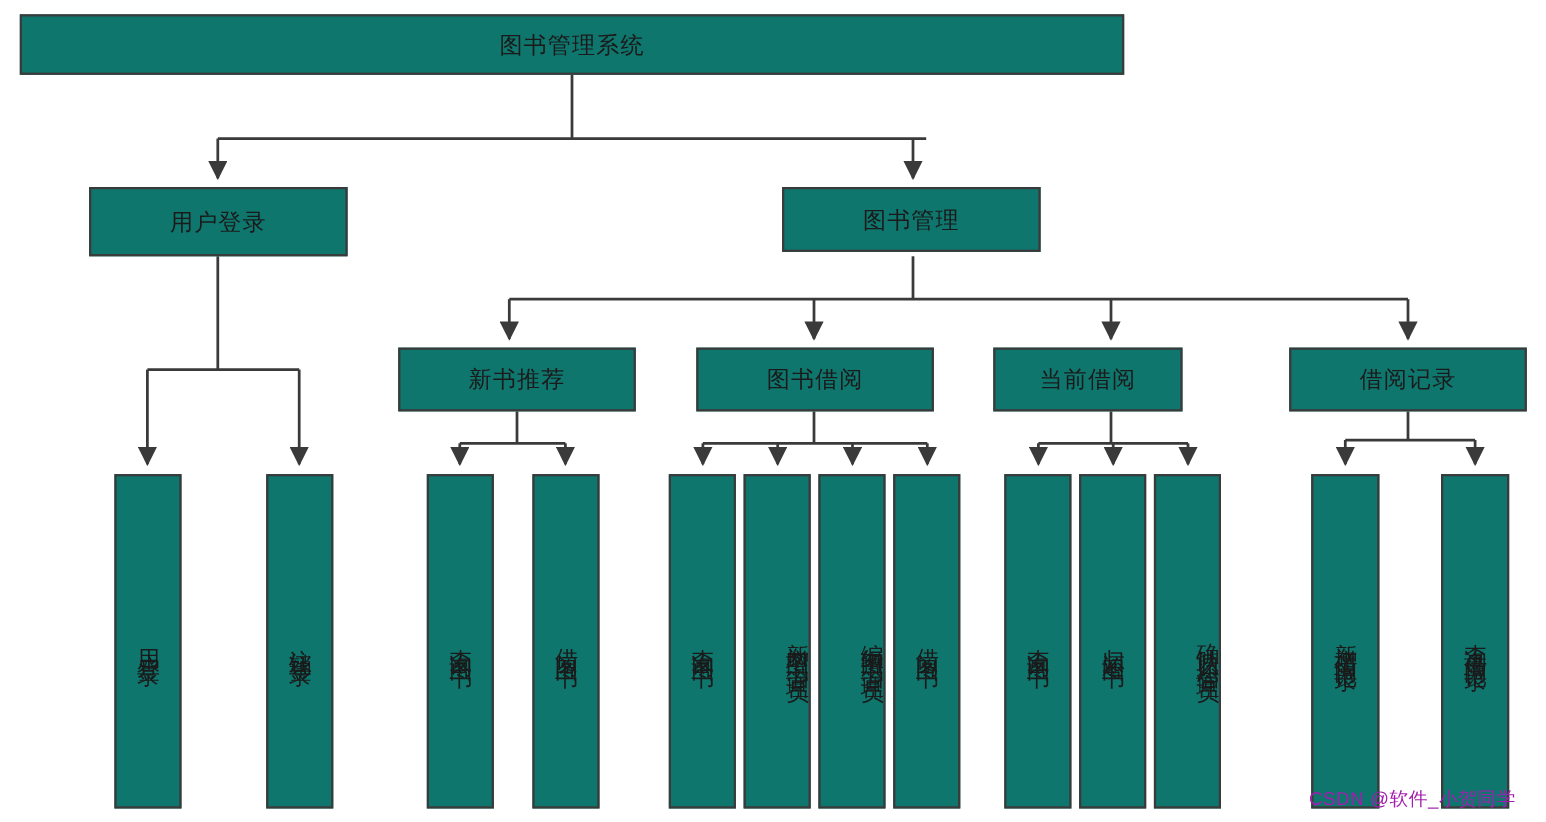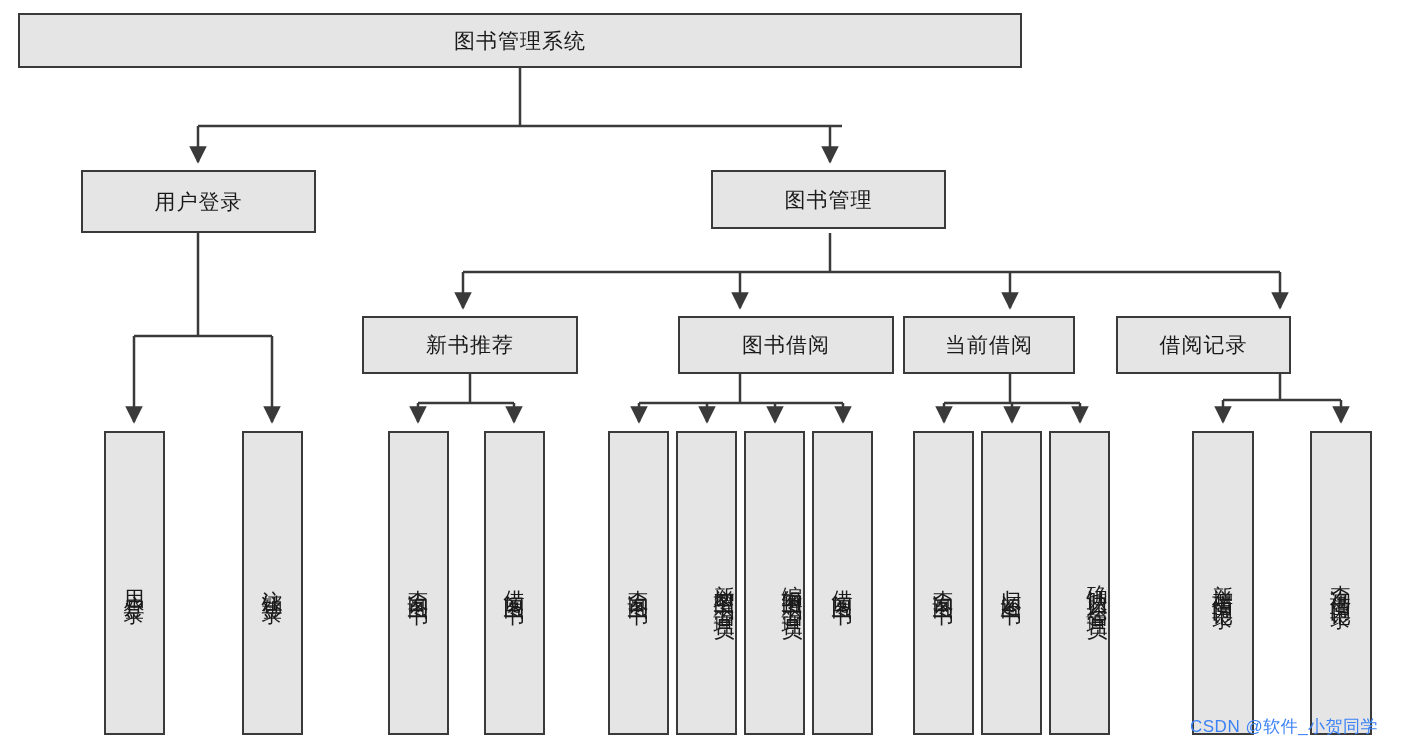--- a/index.html
+++ b/index.html
@@ -21,21 +21,21 @@
     position: absolute;
     left: 0;
     top: 0;
     width: 1405px;
     height: 747px;
   }
   .node {
     position: absolute;
     box-sizing: border-box;
     border: 2px solid #3a3a3a;
-    background: #e5e5e5;
+    background: #0f766e;
     display: flex;
     align-items: center;
     justify-content: center;
     color: #1a1a1a;
     letter-spacing: 1px;
   }
   .node.horiz {
     font-size: 21px;
   }
   .node.vert {
@@ -47,21 +47,21 @@
     font-size: 21px;
     line-height: 1.0;
     letter-spacing: 5px;
   }
   .node.vert.centered {
     align-items: center;
     padding-top: 0;
   }
   .watermark {
     position: absolute;
-    color: #3b82f6;
+    color: #a21caf;
     font-size: 17px;
     white-space: nowrap;
     letter-spacing: 0.5px;
   }
 </style>
 </head>
 <body>
 
 <div id="canvas">
 
@@ -122,27 +122,27 @@
   <div class="node horiz" style="left:81px; top:170px; width:235px; height:63px;">
     <span>用户登录</span>
   </div>
   <div class="node horiz" style="left:711px; top:170px; width:235px; height:59px;">
     <span>图书管理</span>
   </div>
 
   <div class="node horiz" style="left:362px; top:316px; width:216px; height:58px;">
     <span>新书推荐</span>
   </div>
-  <div class="node horiz" style="left:633px; top:316px; width:216px; height:58px;margin-left:45px;">
+  <div class="node horiz" style="left:633px; top:316px; width:216px; height:58px;">
     <span>图书借阅</span>
   </div>
   <div class="node horiz" style="left:903px; top:316px; width:172px; height:58px;">
     <span>当前借阅</span>
   </div>
-  <div class="node horiz" style="left:1116px; top:316px; width:175px; height:58px;">
+  <div class="node horiz" style="left:1172px; top:316px; width:216px; height:58px;">
     <span>借阅记录</span>
   </div>
 
   <div class="node vert centered" style="left:104px; top:431px; width:61px; height:304px;">
     <span>用户登录</span>
   </div>
   <div class="node vert centered" style="left:242px; top:431px; width:61px; height:304px;">
     <span>注销登录</span>
   </div>
 

